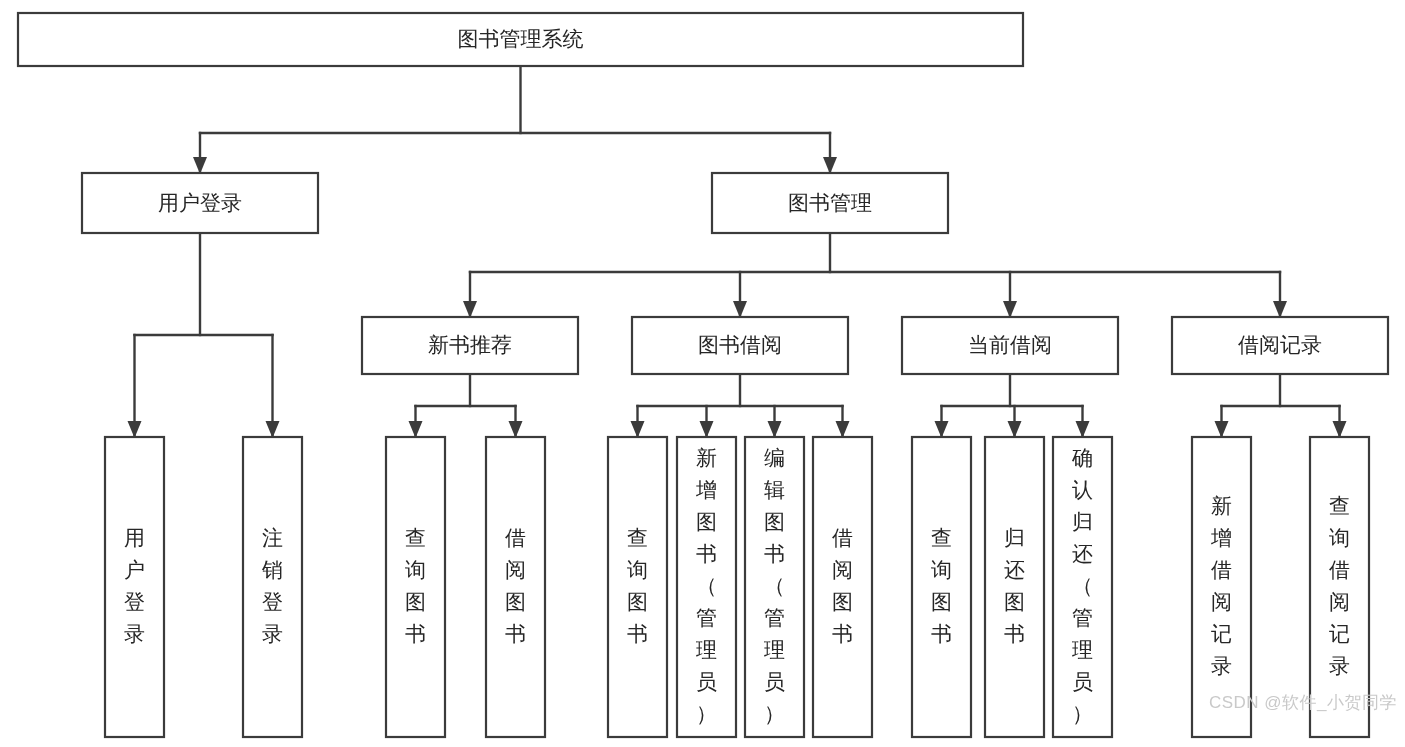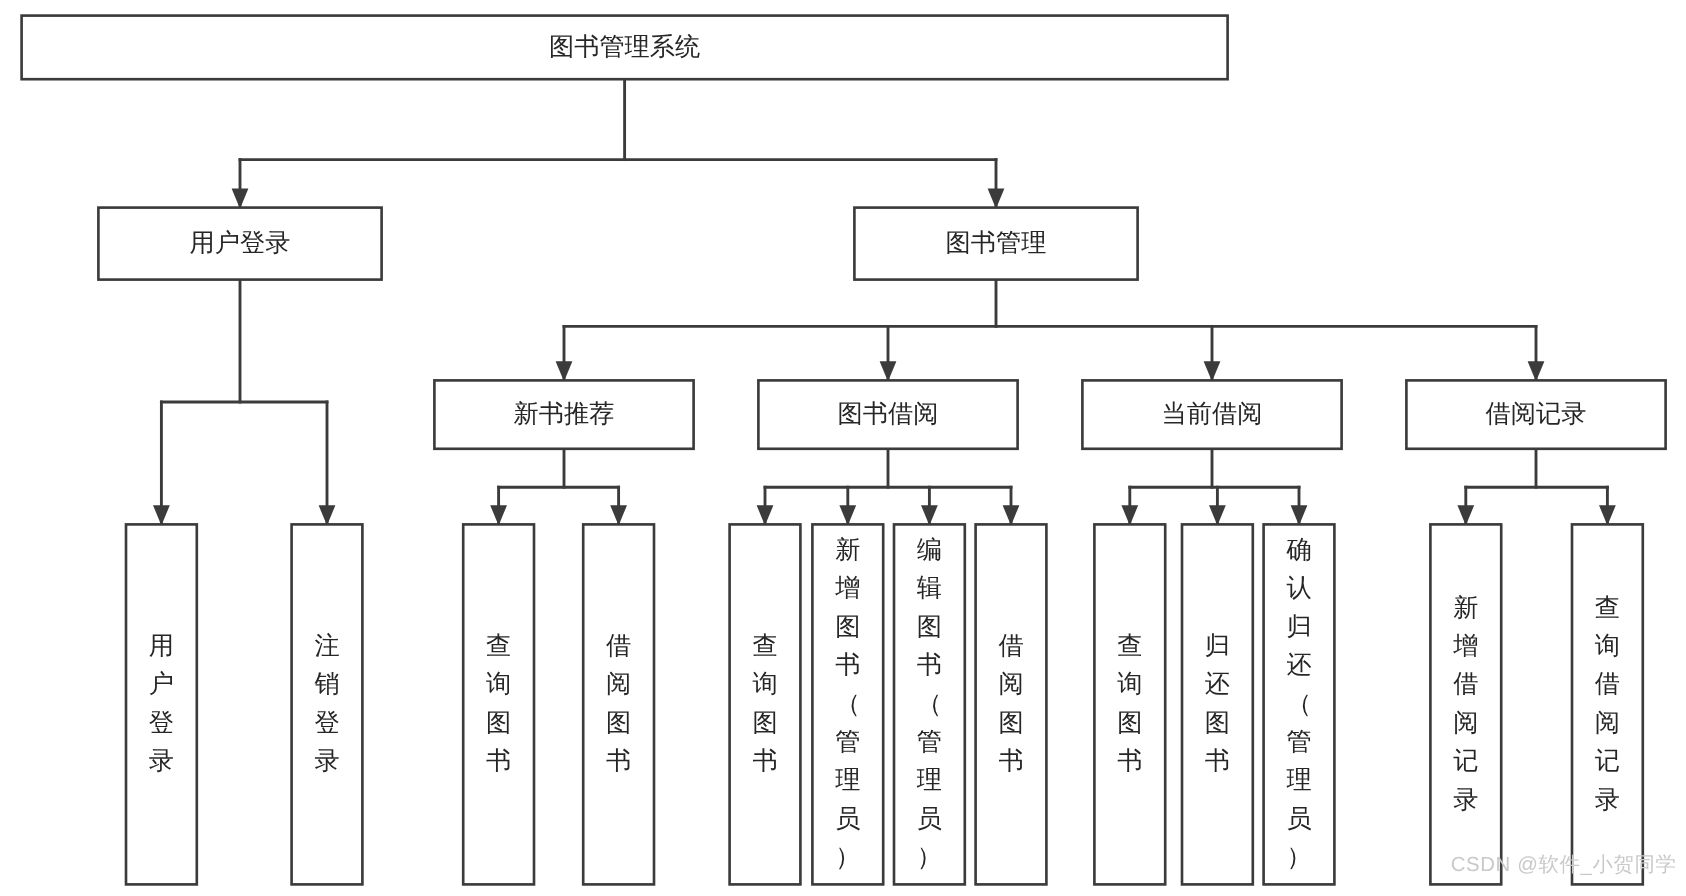--- a/index.html
+++ b/index.html
@@ -53,21 +53,21 @@
   .node-label-vertical {
     font-family: "Liberation Sans", "DejaVu Sans", sans-serif;
     fill: #262626;
     font-size: 21px;
     text-anchor: middle;
     dominant-baseline: middle;
   }
   .watermark {
     position: absolute;
     right: 8px;
-    bottom: 6px;
+    bottom: 24px;
     font-family: "Liberation Sans", "DejaVu Sans", sans-serif;
     font-size: 17px;
     color: #c9c9c9;
     letter-spacing: 0.5px;
     white-space: nowrap;
     pointer-events: none;
   }
 </style>
 </head>
 <body>

